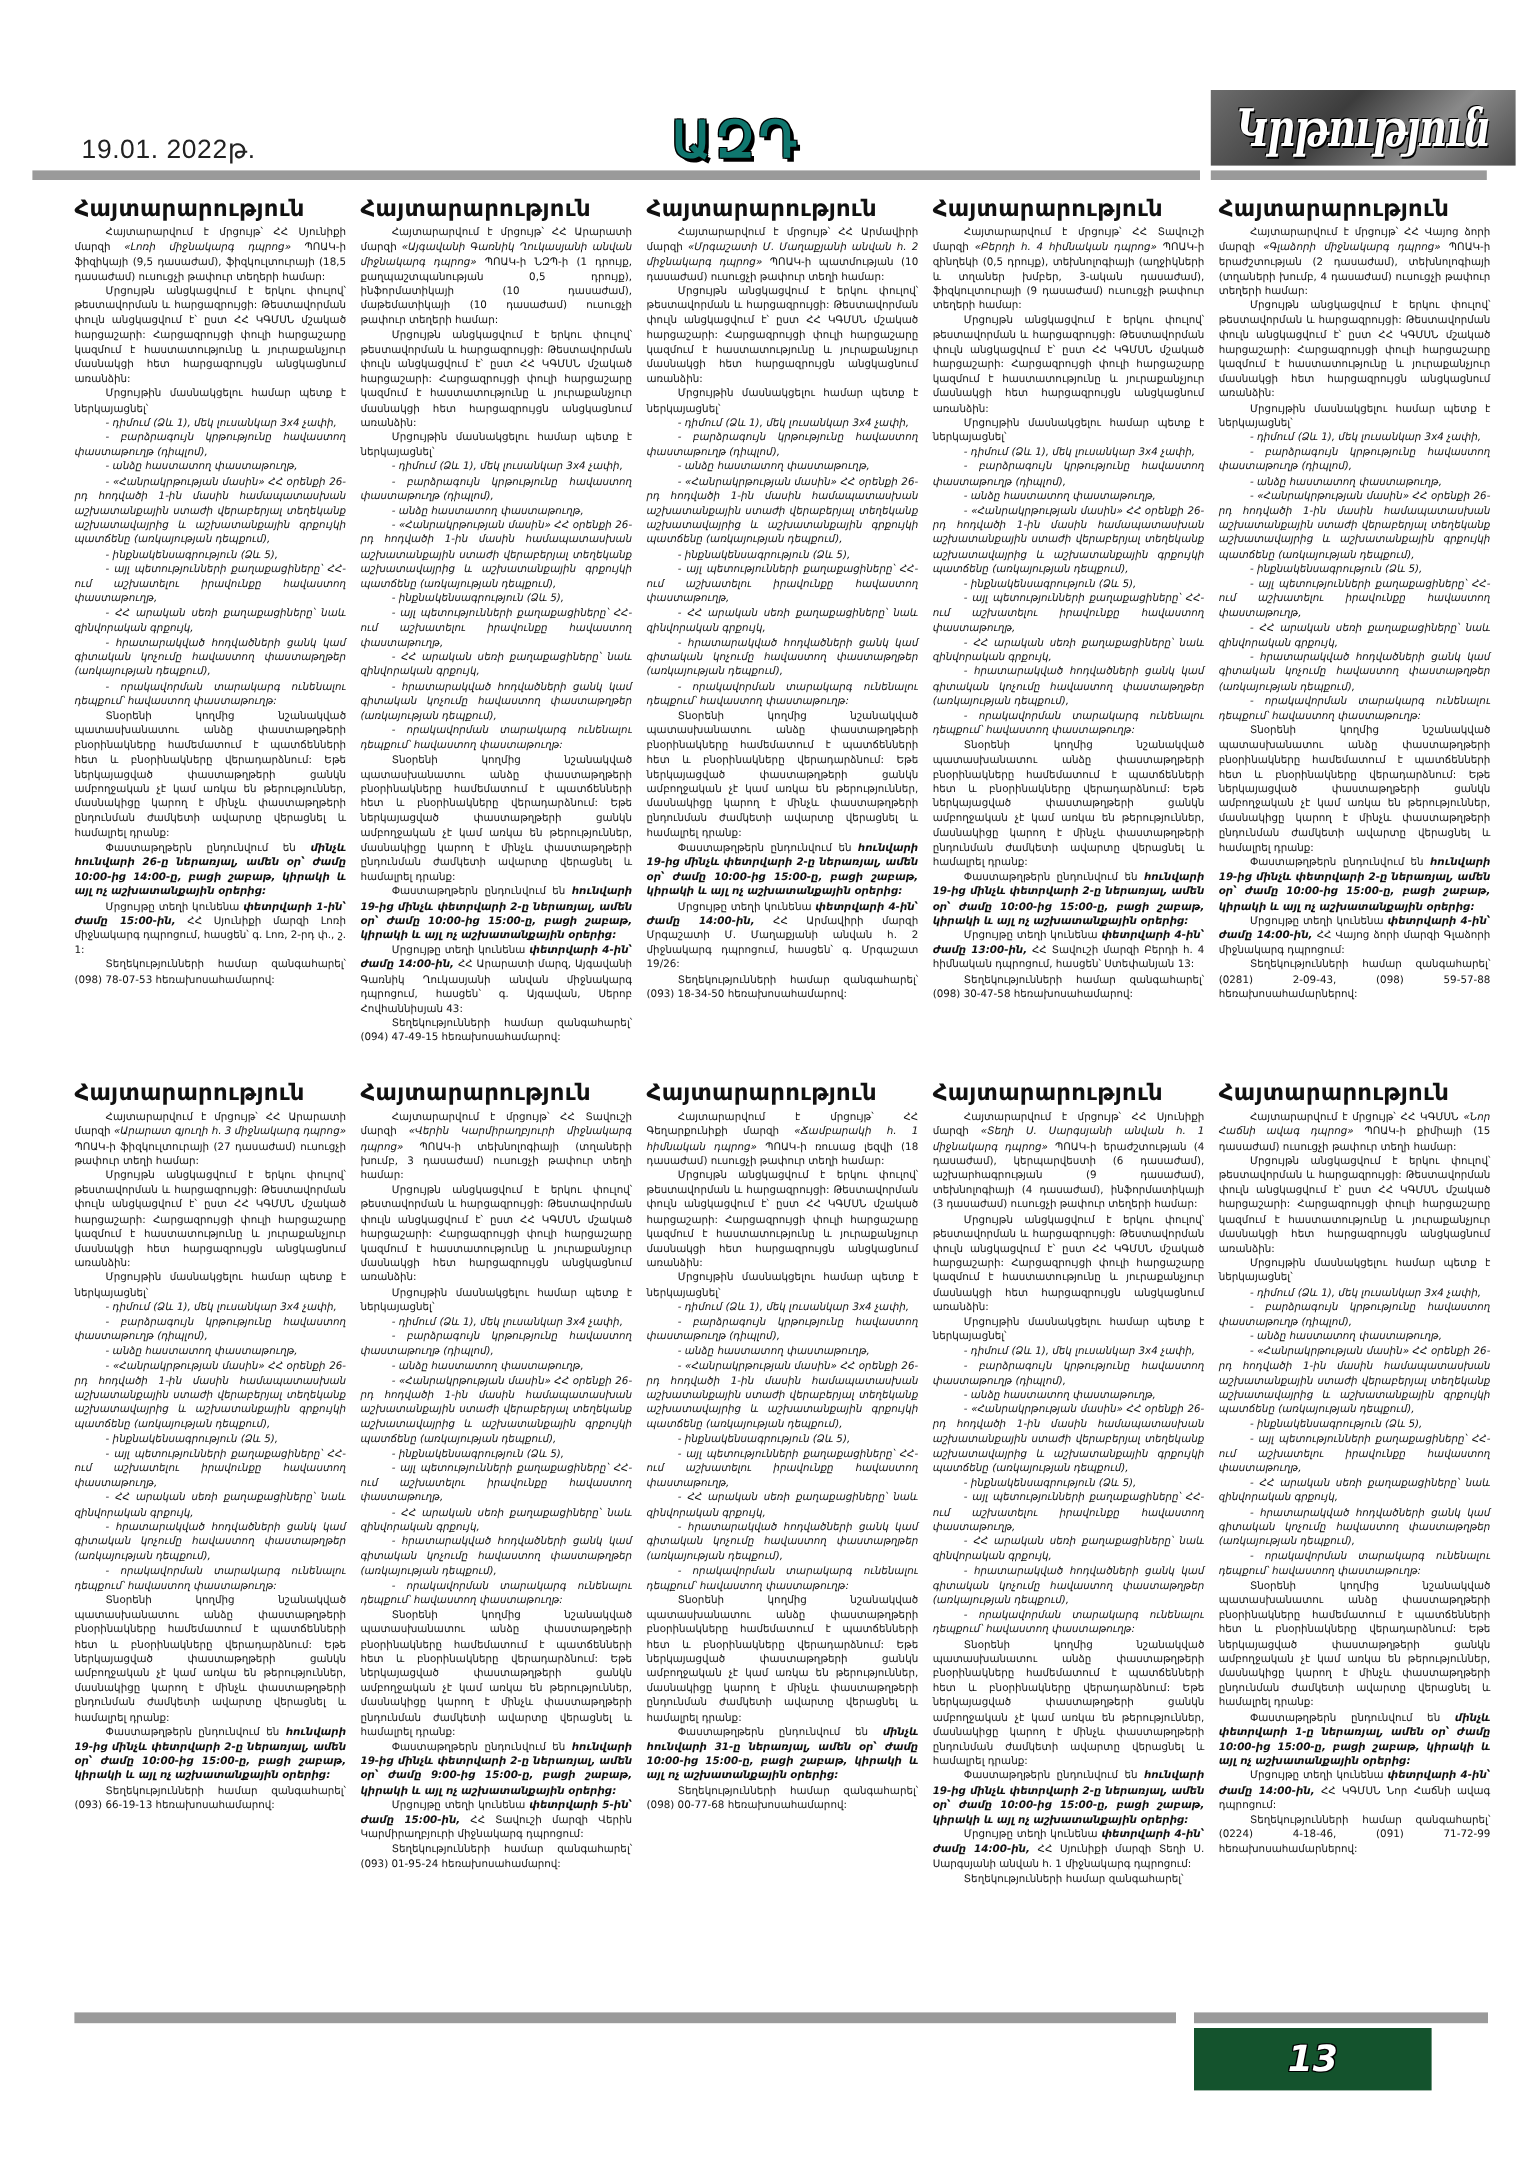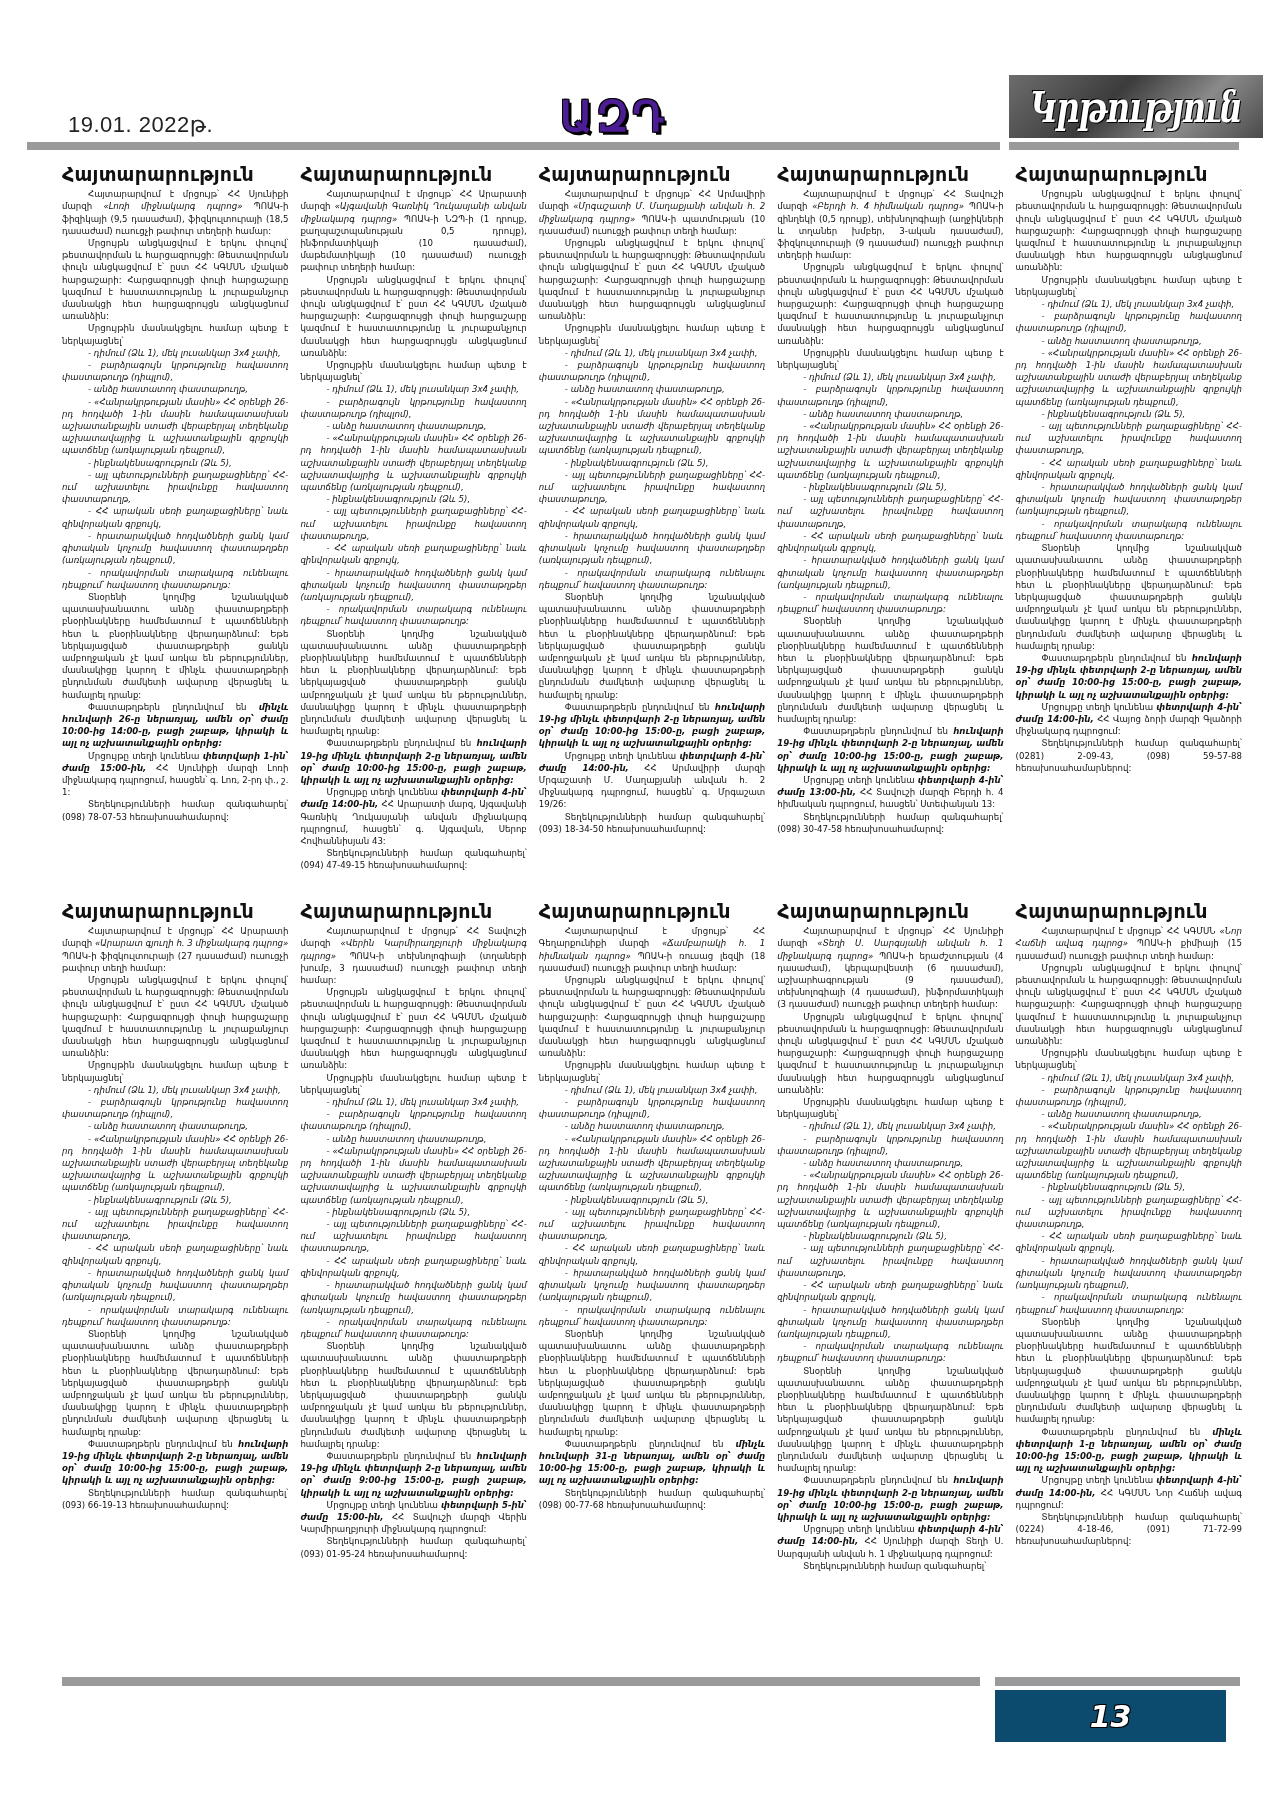--- a/index.html
+++ b/index.html
@@ -1,21 +1,21 @@
 <!DOCTYPE html>
 <html><head>
 <meta charset="utf-8">
 <style>
   html, body { margin: 0; padding: 0; background: #ffffff; }
   body { width: 1273px; height: 1800px; position: relative; overflow: hidden;
          font-family: "DejaVu Sans", "Liberation Sans", sans-serif; color: #111; }
   .date { position: absolute; left: 68px; top: 112px; font-family: Liberation Sans, sans-serif;
           font-size: 22px; letter-spacing: 0.5px; color: #222; }
   .masthead { position: absolute; left: 560px; top: 92px; font-family: Liberation Sans, sans-serif;
-              font-size: 42px; font-weight: bold; color: #4c1d95; letter-spacing: 4px;
+              font-size: 42px; font-weight: bold; color: #0f766e; letter-spacing: 4px;
               text-shadow: 1px 1px 0 #000, -1px -1px 0 #000, 1px -1px 0 #000, -1px 1px 0 #000, 3px 3px 0 #000; }
   .topbar { position: absolute; left: 27px; top: 142px; width: 373px; height: 8px; background: #9a9a9a; }
   .topbar.main { left: 27px; width: 973px; }
   .topbar.side { left: 1009px; width: 230px; }
   .logo { position: absolute; left: 1009px; top: 75px; width: 254px; height: 63px;
           background: linear-gradient(135deg, #6d6d6d, #3c3c3c 40%, #8a8a8a 70%, #4a4a4a);
           display: flex; align-items: center; justify-content: center; overflow: hidden; }
   .logo span { font-family: "DejaVu Serif", serif; font-style: italic; font-weight: bold; color: #fff;
                font-size: 32px; transform: scaleY(1.35); letter-spacing: -1px;
                text-shadow: 1px 1px 0 #000, -1px -1px 0 #000; }
@@ -26,22 +26,22 @@
   .notice { font-size: 8.6px; line-height: 12.2px; text-align: justify; }
   .notice h2 { font-family: "DejaVu Sans", sans-serif; font-size: 19px; font-weight: bold;
                margin: 0 0 8px 0; text-align: left; letter-spacing: 0.2px; white-space: nowrap; }
   .notice p { margin: 0; text-indent: 26px; }
   .notice p.li { font-style: italic; }
   .notice i { font-style: italic; }
   .notice b { font-weight: bold; font-style: italic; }
   .bottombar { position: absolute; top: 1677px; height: 9px; background: #9a9a9a; }
   .bottombar.main { left: 62px; width: 918px; }
   .bottombar.side { left: 995px; width: 245px; }
-  .pagenum { position: absolute; left: 995px; top: 1690px; width: 231px; height: 52px;
-             background: #0c4a6e; display: flex; align-items: center; justify-content: center; }
+  .pagenum { position: absolute; left: 995px; top: 1690px; width: 198px; height: 52px;
+             background: #14532d; display: flex; align-items: center; justify-content: center; }
   .pagenum span { font-family: "DejaVu Sans", sans-serif; font-style: italic; font-weight: bold;
                   font-size: 30px; color: #fff;
                   text-shadow: 1px 1px 0 #000, -1px -1px 0 #000, 1px -1px 0 #000, -1px 1px 0 #000; }
 </style>
 </head>
 <body>
 
 <div class="date">19.01. 2022թ.</div>
 <div class="masthead">ԱԶԴ</div>
 <div class="logo">
@@ -126,20 +126,21 @@
     <p class="li">- հրատարակված հոդվածների ցանկ կամ գիտական կոչումը հավաստող փաստաթղթեր (առկայության դեպքում),</p>
     <p class="li">- որակավորման տարակարգ ունենալու դեպքում՝ հավաստող փաստաթուղթ:</p>
     <p>Տնօրենի կողմից նշանակված պատասխանատու անձը փաստաթղթերի բնօրինակները համեմատում է պատճենների հետ և բնօրինակները վերադարձնում: Եթե ներկայացված փաստաթղթերի ցանկն ամբողջական չէ կամ առկա են թերություններ, մասնակիցը կարող է մինչև փաստաթղթերի ընդունման ժամկետի ավարտը վերացնել և համալրել դրանք:</p>
     <p><span>Փաստաթղթերն ընդունվում են </span><b>հունվարի 19-ից մինչև փետրվարի 2-ը ներառյալ, ամեն օր՝ ժամը 10:00-ից 15:00-ը, բացի շաբաթ, կիրակի և այլ ոչ աշխատանքային օրերից:</b></p>
     <p><span>Մրցույթը տեղի կունենա </span><b>փետրվարի 4-ին՝ ժամը 13:00-ին,</b><span> ՀՀ Տավուշի մարզի Բերդի հ. 4 հիմնական դպրոցում, հասցեն՝ Ստեփանյան 13:</span></p>
     <p><span>Տեղեկությունների համար զանգահարել՝ </span><span>(098) 30-47-58 հեռախոսահամարով:</span></p>
   </div>
 
   <div class="notice">
     <h2>Հայտարարություն</h2>
+    <p><span>Հայտարարվում է մրցույթ՝ ՀՀ Վայոց ձորի մարզի </span><i>«Գլաձորի միջնակարգ դպրոց»</i><span> ՊՈԱԿ-ի երաժշտության (2 դասաժամ), տեխնոլոգիայի (տղաների խումբ, 4 դասաժամ) ուսուցչի թափուր տեղերի համար:</span></p>
     <p>Մրցույթն անցկացվում է երկու փուլով՝ թեստավորման և հարցազրույցի: Թեստավորման փուլն անցկացվում է՝ ըստ ՀՀ ԿԳՄՍՆ մշակած հարցաշարի: Հարցազրույցի փուլի հարցաշարը կազմում է հաստատությունը և յուրաքանչյուր մասնակցի հետ հարցազրույցն անցկացնում առանձին:</p>
     <p>Մրցույթին մասնակցելու համար պետք է ներկայացնել՝</p>
     <p class="li">- դիմում (Ձև 1), մեկ լուսանկար 3x4 չափի,</p>
     <p class="li">- բարձրագույն կրթությունը հավաստող փաստաթուղթ (դիպլոմ),</p>
     <p class="li">- անձը հաստատող փաստաթուղթ,</p>
     <p class="li">- «Հանրակրթության մասին» ՀՀ օրենքի 26-րդ հոդվածի 1-ին մասին համապատասխան աշխատանքային ստաժի վերաբերյալ տեղեկանք աշխատավայրից և աշխատանքային գրքույկի պատճենը (առկայության դեպքում),</p>
     <p class="li">- ինքնակենսագրություն (Ձև 5),</p>
     <p class="li">- այլ պետությունների քաղաքացիները՝ ՀՀ-ում աշխատելու իրավունքը հավաստող փաստաթուղթ,</p>
     <p class="li">- ՀՀ արական սեռի քաղաքացիները՝ նաև զինվորական գրքույկ,</p>
     <p class="li">- հրատարակված հոդվածների ցանկ կամ գիտական կոչումը հավաստող փաստաթղթեր (առկայության դեպքում),</p>

